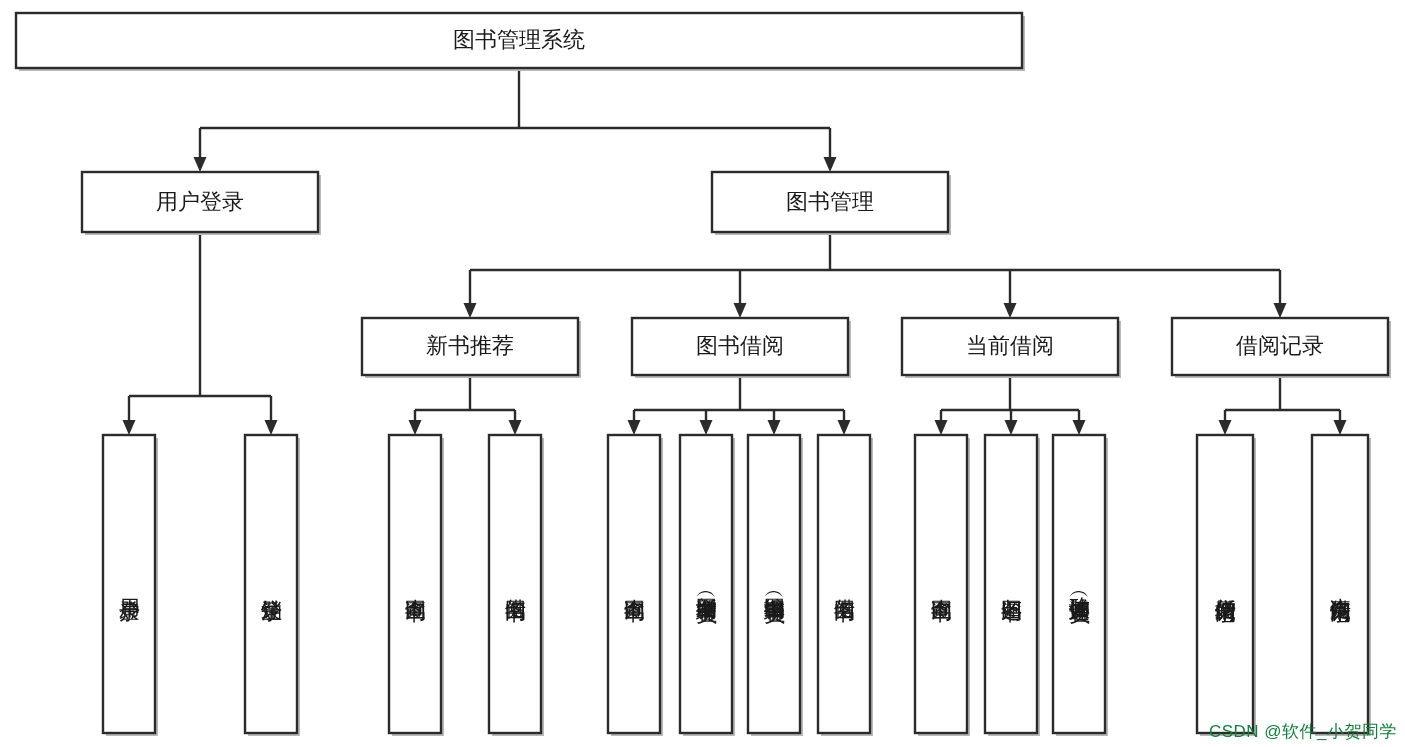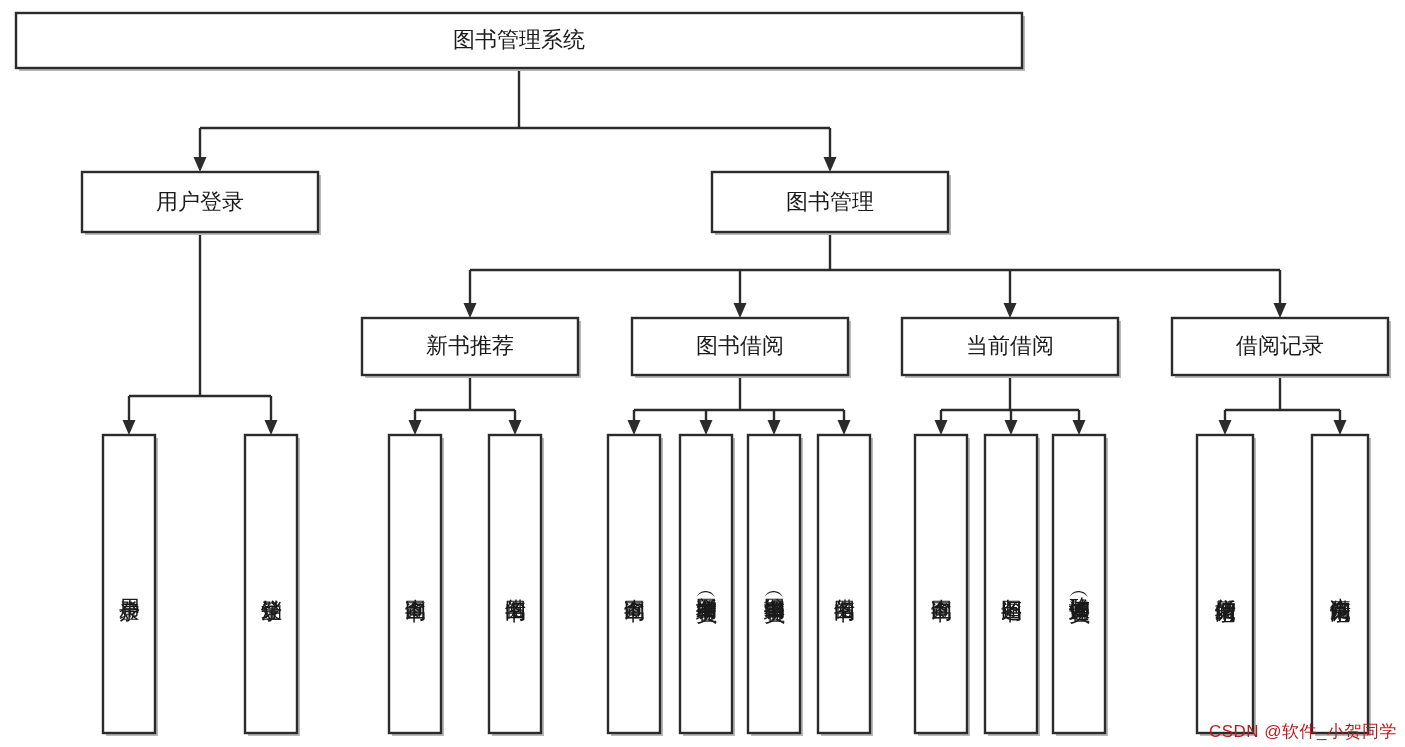--- a/index.html
+++ b/index.html
@@ -61,21 +61,21 @@
     letter-spacing: 1px;
     color: #1a1a1a;
     pointer-events: none;
     white-space: nowrap;
   }
   #watermark {
     position: absolute;
     right: 8px;
     bottom: 4px;
     font-size: 17px;
-    color: #b91c1c;
+    color: #15803d;
     letter-spacing: 0.5px;
     font-family: "Liberation Sans", "DejaVu Sans", sans-serif;
     white-space: nowrap;
   }
 </style>
 </head>
 <body>
 
 <div id="diagram-root">
 

